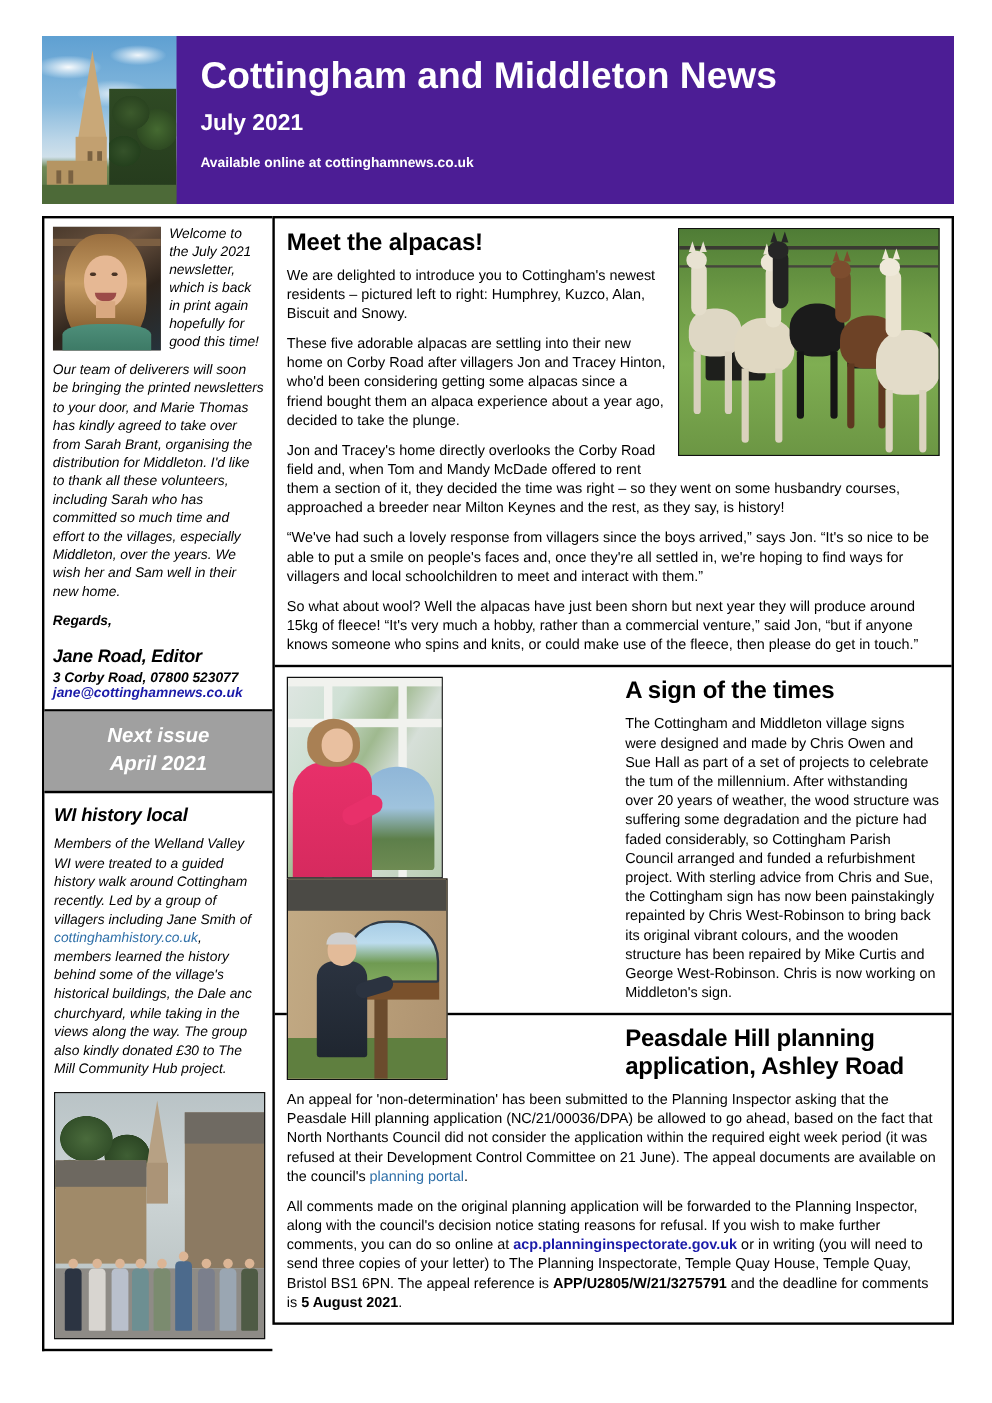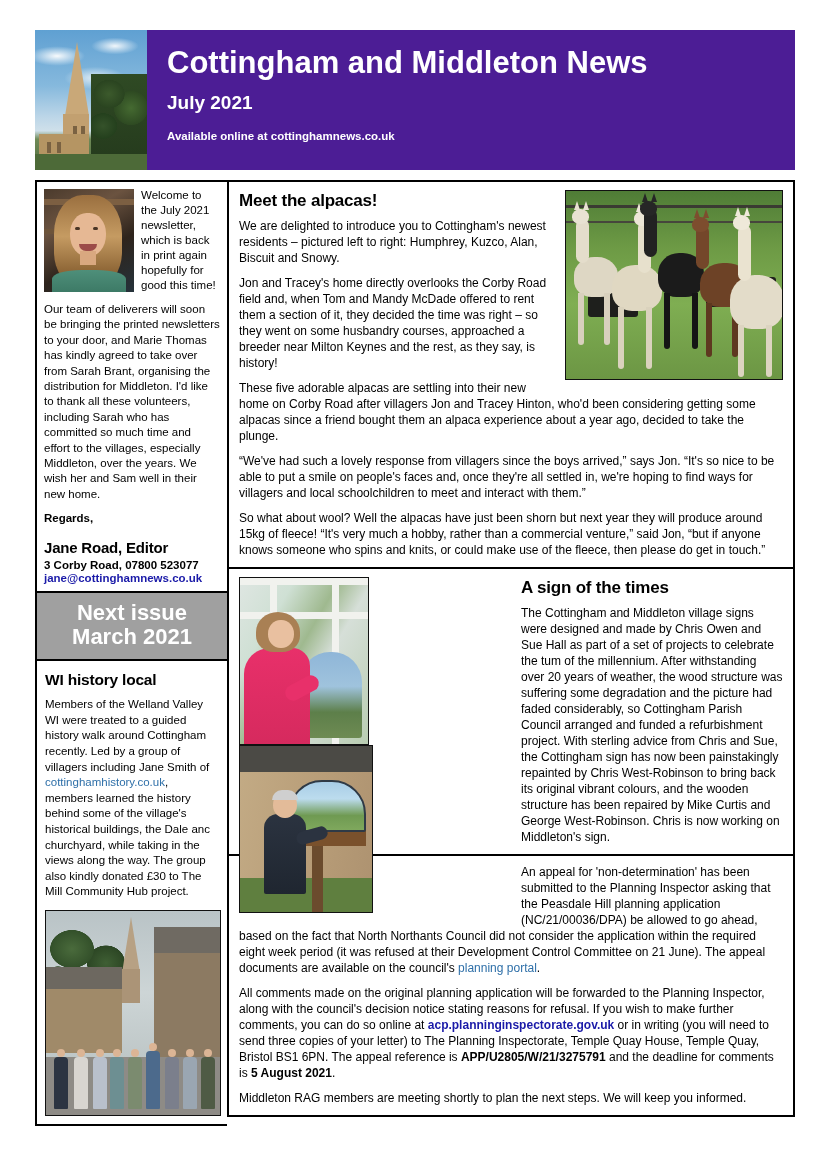--- a/index.html
+++ b/index.html
@@ -85,20 +85,21 @@
     width: 760px;
     display: flex;
     align-items: flex-start;
   }
   .col-left {
     width: 192px;
     flex: 0 0 192px;
     border: 2px solid #000;
     box-sizing: border-box;
     border-right: none;
+    font-style: italic;
   }
   .col-right {
     flex: 1;
     border: 2px solid #000;
     box-sizing: border-box;
   }
 
   
   .editor-box {
     padding: 6px 7px 7px 7px;
@@ -164,21 +165,21 @@
     margin: 0;
     text-decoration: none;
     display: block;
   }
 
   
   .next-issue {
     background: #a0a0a0;
     color: #ffffff;
     text-align: center;
-    font-size: 22px;
+    font-size: 17px;
     font-weight: bold;
     line-height: 24px;
     padding: 8px 4px 10px 4px;
     border-bottom: 2px solid #000;
   }
 
   
   .wi-box { padding: 8px 8px 8px 8px; }
   .wi-title {
     font-size: 15.5px;
@@ -217,21 +218,21 @@
   .gp-roof-l { position:absolute; left:0; top:56px; width:76px; height:22px; background:#6d6860; }
   .gp-ground { position:absolute; left:0; bottom:0; width:100%; height:58px; background:#8e8b86; }
   .gp-person { position:absolute; bottom:6px; width:14px; height:52px; border-radius:4px 4px 1px 1px; }
   .gp-head { position:absolute; top:-8px; left:3px; width:8px; height:8px; border-radius:50%; background:#dcb595; }
 
   
   .sec { padding: 8px 10px 9px 10px; }
   .sec + .sec { border-top: 2px solid #000; }
 
   .sec-title {
-    font-size: 17px;
+    font-size: 20px;
     font-weight: bold;
     margin: 1px 0 7px 0;
     letter-spacing: -0.2px;
   }
   .p {
     font-size: 12px;
     line-height: 16px;
     margin: 0 0 9px 0;
   }
   .p:last-child { margin-bottom: 0; }
@@ -350,21 +351,21 @@
         </div>
         <p class="editor-para">Our team of deliverers will soon be bringing the printed newsletters to your door, and Marie Thomas has kindly agreed to take over from Sarah Brant, organising the distribution for Middleton. I'd like to thank all these volunteers, including Sarah who has committed so much time and effort to the villages, especially Middleton, over the years. We wish her and Sam well in their new home.</p>
         <p class="editor-regards">Regards,</p>
         <p class="editor-sign">Jane Road, Editor</p>
         <p class="editor-contact">3 Corby Road, 07800 523077</p>
         <a class="editor-email" href="#">jane@cottinghamnews.co.uk</a>
       </div>
 
       <div class="next-issue">
         <div>Next issue</div>
-        <div>March 2021</div>
+        <div>April 2021</div>
       </div>
 
       <div class="wi-box">
         <div class="wi-title">WI history local</div>
         <p class="wi-para"><span>Members of the Welland Valley WI were treated to a guided history walk around Cottingham recently. Led by a group of villagers including Jane Smith of </span><a class="wi-link" href="#">cottinghamhistory.co.uk</a><span>, members learned the history behind some of the village's historical buildings, the Dale anc churchyard, while taking in the views along the way. The group also kindly donated £30 to The Mill Community Hub project.</span></p>
         <div class="wi-photo">
           <div class="gp-sky"></div>
           <div class="gp-trees"></div>
           <div class="gp-spire"></div>
           <div class="gp-tower"></div>
@@ -451,22 +452,22 @@
           <div class="al-neck" style="left:172px; top:34px; height:56px; background:#eae3d0;"></div>
           <div class="al-head" style="left:167px; top:24px; background:#efe9d9;"></div>
           <div class="al-ear" style="left:169px; top:16px; border-bottom:9px solid #efe9d9;"></div>
           <div class="al-ear" style="left:178px; top:16px; border-bottom:9px solid #efe9d9;"></div>
           <div class="al-leg" style="left:172px; top:134px; height:52px; background:#dcd4c0;"></div>
           <div class="al-leg" style="left:200px; top:134px; height:52px; background:#dcd4c0;"></div>
         </div>
 
         <div class="sec-title">Meet the alpacas!</div>
         <p class="p">We are delighted to introduce you to Cottingham's newest residents – pictured left to right: Humphrey, Kuzco, Alan, Biscuit and Snowy.</p>
+        <p class="p">These five adorable alpacas are settling into their new home on Corby Road after villagers Jon and Tracey Hinton, who'd been considering getting some alpacas since a friend bought them an alpaca experience about a year ago, decided to take the plunge.</p>
         <p class="p">Jon and Tracey's home directly overlooks the Corby Road field and, when Tom and Mandy McDade offered to rent them a section of it, they decided the time was right – so they went on some husbandry courses, approached a breeder near Milton Keynes and the rest, as they say, is history!</p>
-        <p class="p">These five adorable alpacas are settling into their new home on Corby Road after villagers Jon and Tracey Hinton, who'd been considering getting some alpacas since a friend bought them an alpaca experience about a year ago, decided to take the plunge.</p>
         <p class="p">“We've had such a lovely response from villagers since the boys arrived,” says Jon. “It's so nice to be able to put a smile on people's faces and, once they're all settled in, we're hoping to find ways for villagers and local schoolchildren to meet and interact with them.”</p>
         <p class="p">So what about wool? Well the alpacas have just been shorn but next year they will produce around 15kg of fleece! “It's very much a hobby, rather than a commercial venture,” said Jon, “but if anyone knows someone who spins and knits, or could make use of the fleece, then please do get in touch.”</p>
       </div>
 
       <div class="sec">
         <div class="signs-photos">
           <div class="sign-photo sp1">
             <div class="sp-win"></div>
             <div class="sp-frame-v" style="left:30px;"></div>
             <div class="sp-frame-v" style="left:92px;"></div>
@@ -489,20 +490,20 @@
             <div class="sp-arm" style="left:56px; bottom:70px; width:32px; height:13px; background:#2b3340; transform:rotate(-16deg); border-radius:7px;"></div>
             <div class="sp-man-head"></div>
             <div class="sp-man-hair"></div>
           </div>
         </div>
         <div class="sec-title">A sign of the times</div>
         <p class="p">The Cottingham and Middleton village signs were designed and made by Chris Owen and Sue Hall as part of a set of projects to celebrate the tum of the millennium. After withstanding over 20 years of weather, the wood structure was suffering some degradation and the picture had faded considerably, so Cottingham Parish Council arranged and funded a refurbishment project. With sterling advice from Chris and Sue, the Cottingham sign has now been painstakingly repainted by Chris West-Robinson to bring back its original vibrant colours, and the wooden structure has been repaired by Mike Curtis and George West-Robinson. Chris is now working on Middleton's sign.</p>
       </div>
 
       <div class="sec">
+        <div class="sec-title">Peasdale Hill planning application, Ashley Road</div>
         <p class="p"><span>An appeal for 'non-determination' has been submitted to the Planning Inspector asking that the Peasdale Hill planning application (NC/21/00036/DPA) be allowed to go ahead, based on the fact that North Northants Council did not consider the application within the required eight week period (it was refused at their Development Control Committee on 21 June). The appeal documents are available on the council's </span><a class="lnk-blue" href="#">planning portal</a><span>.</span></p>
         <p class="p"><span>All comments made on the original planning application will be forwarded to the Planning Inspector, along with the council's decision notice stating reasons for refusal. If you wish to make further comments, you can do so online at </span><a class="lnk" href="#">acp.planninginspectorate.gov.uk</a><span> or in writing (you will need to send three copies of your letter) to The Planning Inspectorate, Temple Quay House, Temple Quay, Bristol BS1 6PN. The appeal reference is </span><span class="b">APP/U2805/W/21/3275791</span><span> and the deadline for comments is </span><span class="b">5 August 2021</span><span>.</span></p>
-        <p class="p">Middleton RAG members are meeting shortly to plan the next steps. We will keep you informed.</p>
       </div>
 
     </div>
   </div>
 </div>
 
 </body></html>

